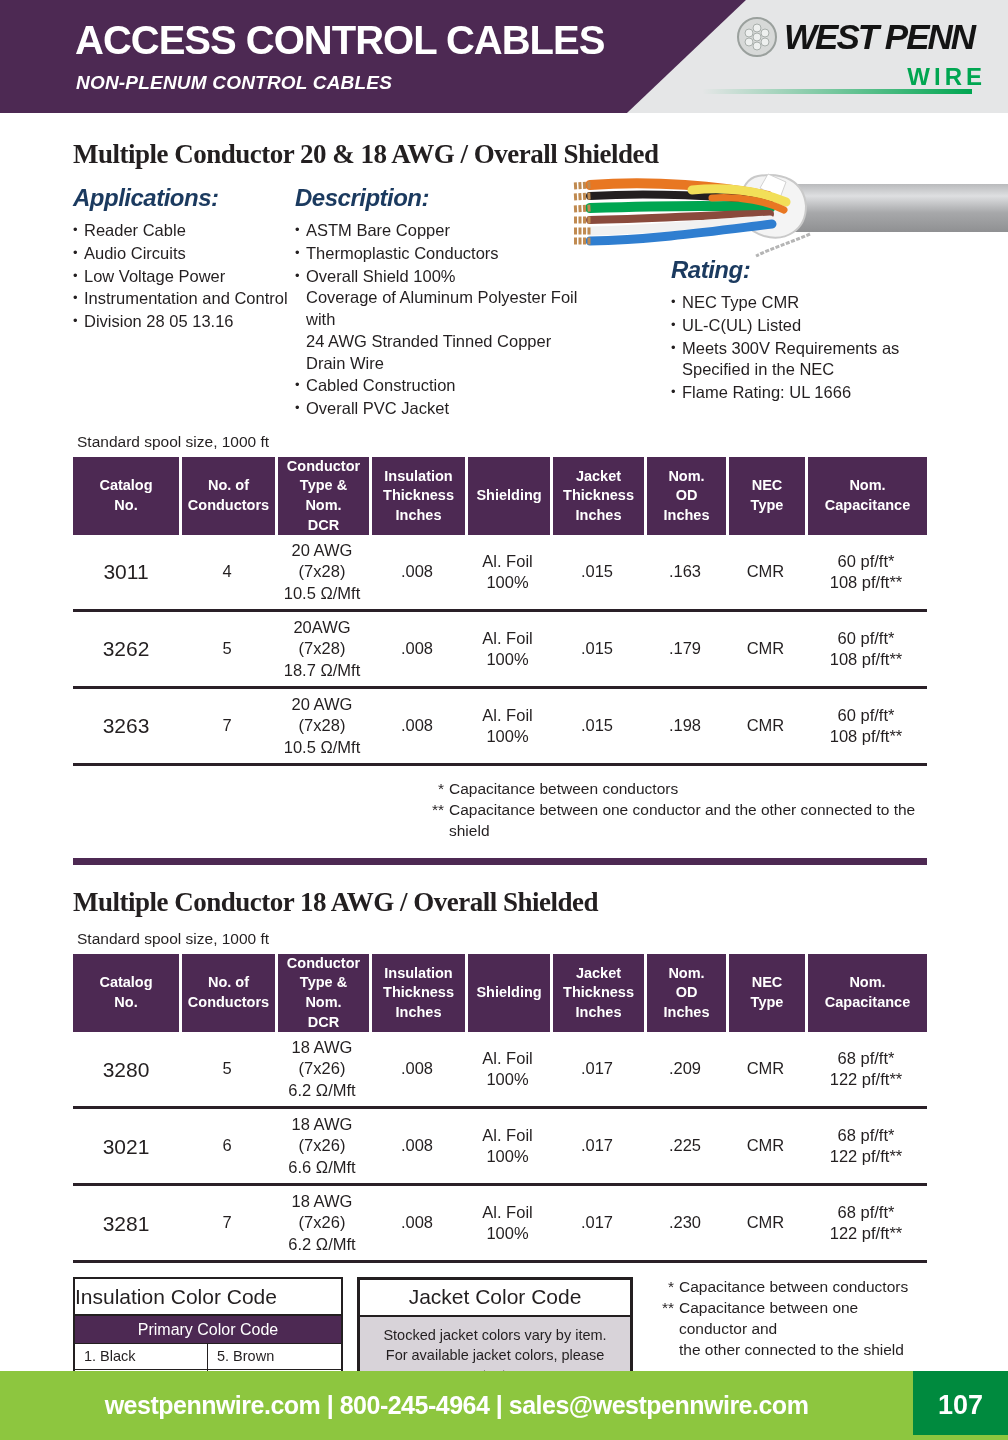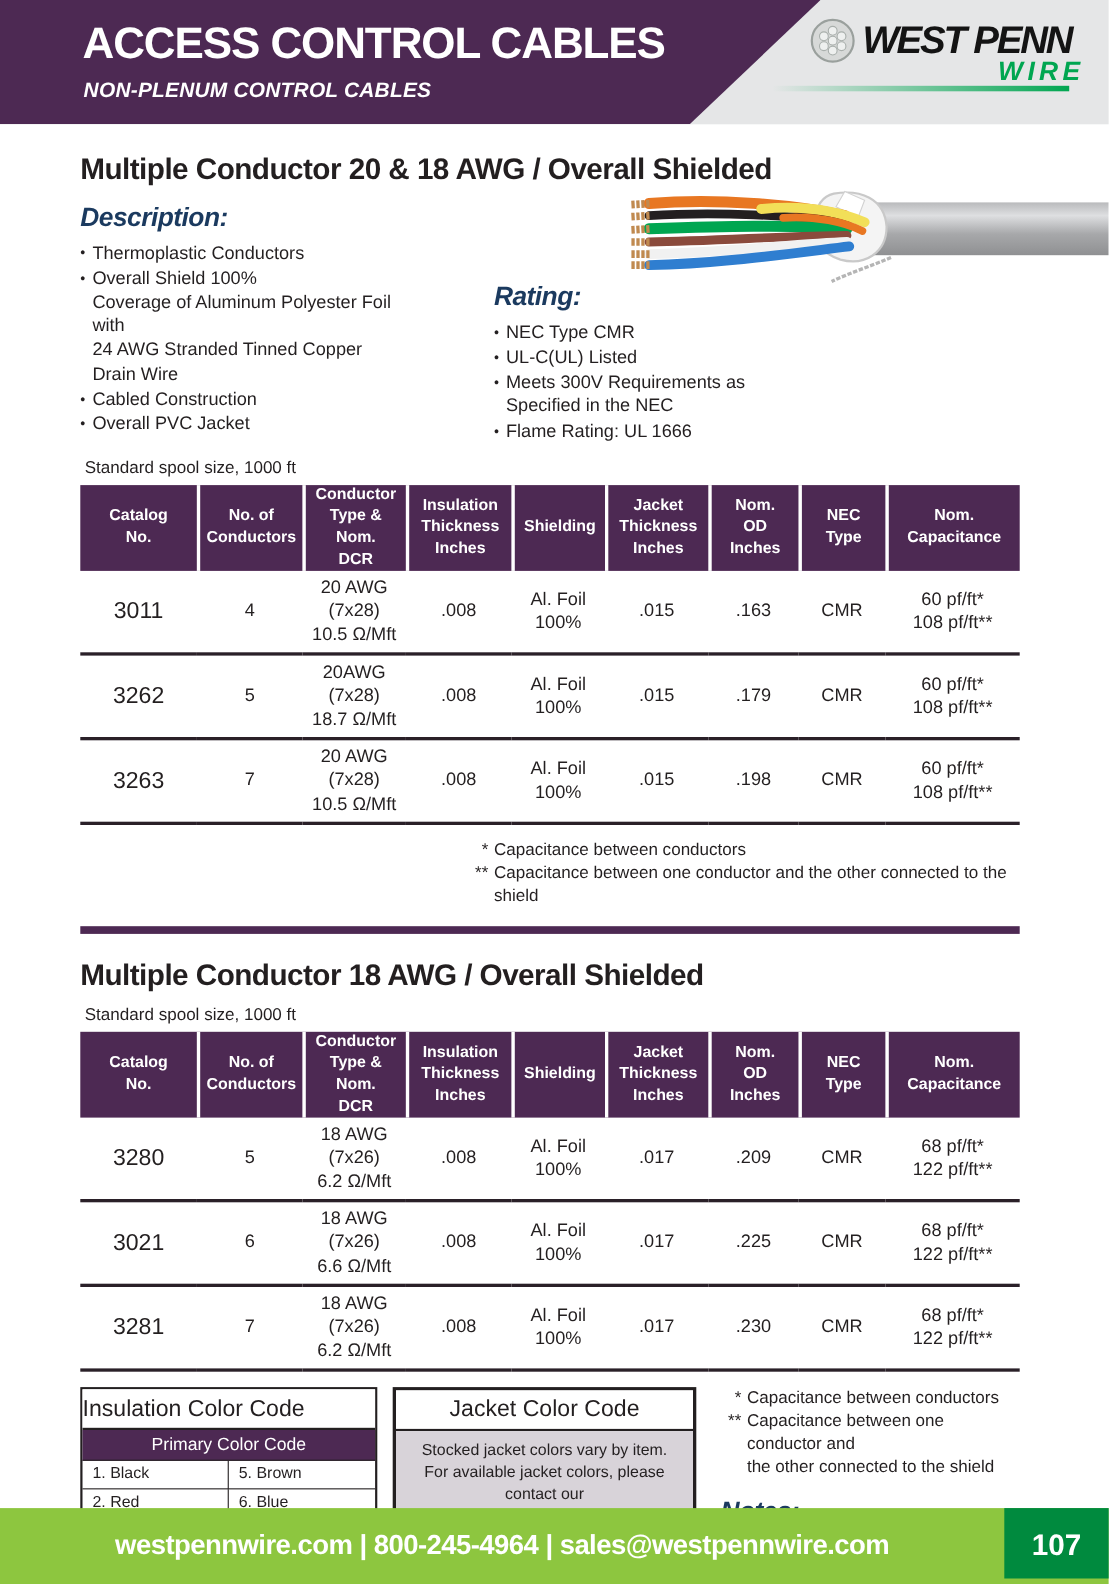--- a/index.html
+++ b/index.html
@@ -29,28 +29,29 @@
     font-style:italic;font-size:19px;letter-spacing:.2px;white-space:nowrap;
   }
   .logo{position:absolute;right:22px;top:16px;width:250px;}
   .logo-top{display:flex;align-items:center;gap:6px;}
   .logo-westpenn{
     font-size:35px;font-weight:bold;font-style:italic;color:#141414;
     letter-spacing:-2px;white-space:nowrap;
   }
   .logo-wire-row{display:flex;justify-content:flex-end;margin-top:-6px;position:relative;}
   .logo-wire{
-    font-size:24px;font-weight:bold;font-style:italic;color:var(--logo-green);
+    font-size:24px;font-weight:bold;color:var(--logo-green);
     letter-spacing:4px;
+    margin-top:11px;
   }
   .logo-swoosh{position:absolute;left:-34px;bottom:-3px;width:270px;height:5px;
     background:linear-gradient(to right,rgba(0,166,81,0),var(--logo-green));}
   
   .content{padding:0 81px 0 73px;position:relative;}
-  .section-title{margin-top:26px;font-size:27px;font-weight:bold;letter-spacing:-.5px;color:var(--ink);}
+  .section-title{margin-top:26px;font-size:27px;font-weight:bold;letter-spacing:-.5px;color:var(--ink);font-family:Liberation Serif, serif;}
   .cols{display:flex;margin-top:14px;min-height:188px;}
   .col-apps{width:222px;flex:none;}
   .col-desc{width:300px;flex:none;}
   .col-right{flex:1;position:relative;}
   .blk-heading{font-style:italic;font-weight:bold;font-size:24px;color:var(--navy);margin-bottom:8px;letter-spacing:-.5px;}
   ul.bullets{list-style:none;}
   ul.bullets li{
     position:relative;padding-left:11px;font-size:16.5px;line-height:1.32;
     white-space:pre-line;margin-bottom:1px;
   }
@@ -136,23 +137,34 @@
       <div class="logo-wire">WIRE</div>
     </div>
   </div>
 </div>
 
 <div class="content">
 
   <div class="section-title">Multiple Conductor 20 &amp; 18 AWG / Overall Shielded</div>
 
   <div class="cols">
+    <div class="col-apps">
+      <div class="blk-heading">Applications:</div>
+      <ul class="bullets">
+        <li>Reader Cable</li>
+        <li>Audio Circuits</li>
+        <li>Low Voltage Power</li>
+        <li>Instrumentation and Control</li>
+        <li>Division 28 05 13.16</li>
+      </ul>
+    </div>
     <div class="col-desc">
       <div class="blk-heading">Description:</div>
       <ul class="bullets">
+        <li>ASTM Bare Copper</li>
         <li>Thermoplastic Conductors</li>
         <li>Overall Shield 100%
 Coverage of Aluminum Polyester Foil with
 24 AWG Stranded Tinned Copper Drain Wire</li>
         <li>Cabled Construction</li>
         <li>Overall PVC Jacket</li>
       </ul>
     </div>
     <div class="col-right">
       <svg class="cable-art" viewBox="0 0 436 88">

